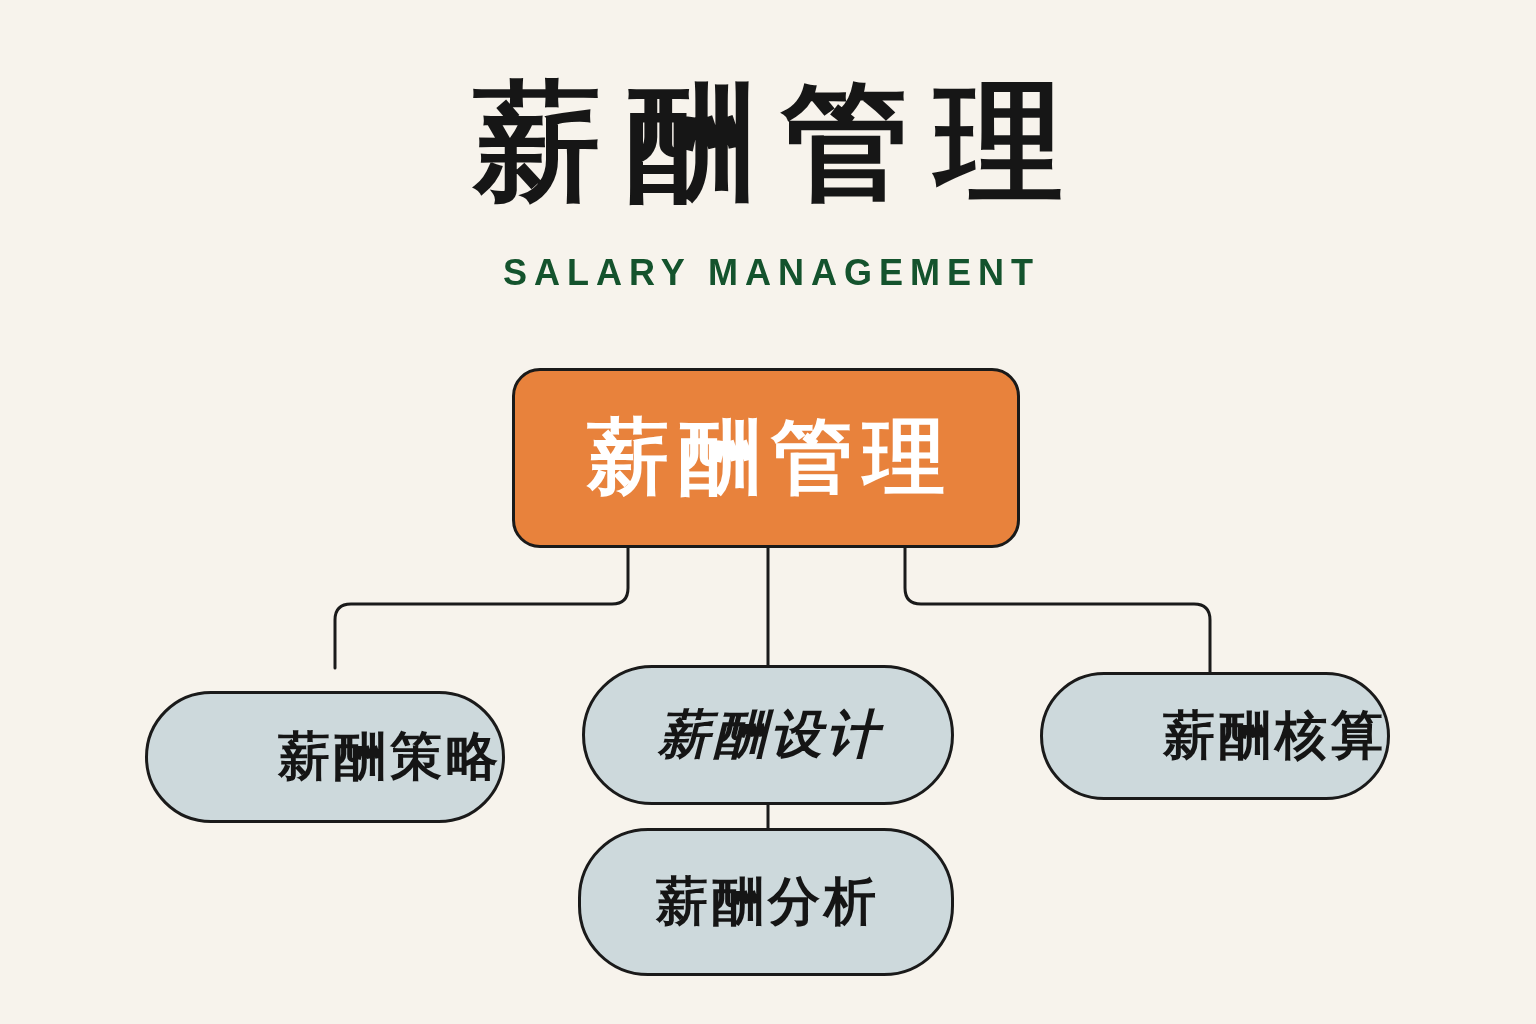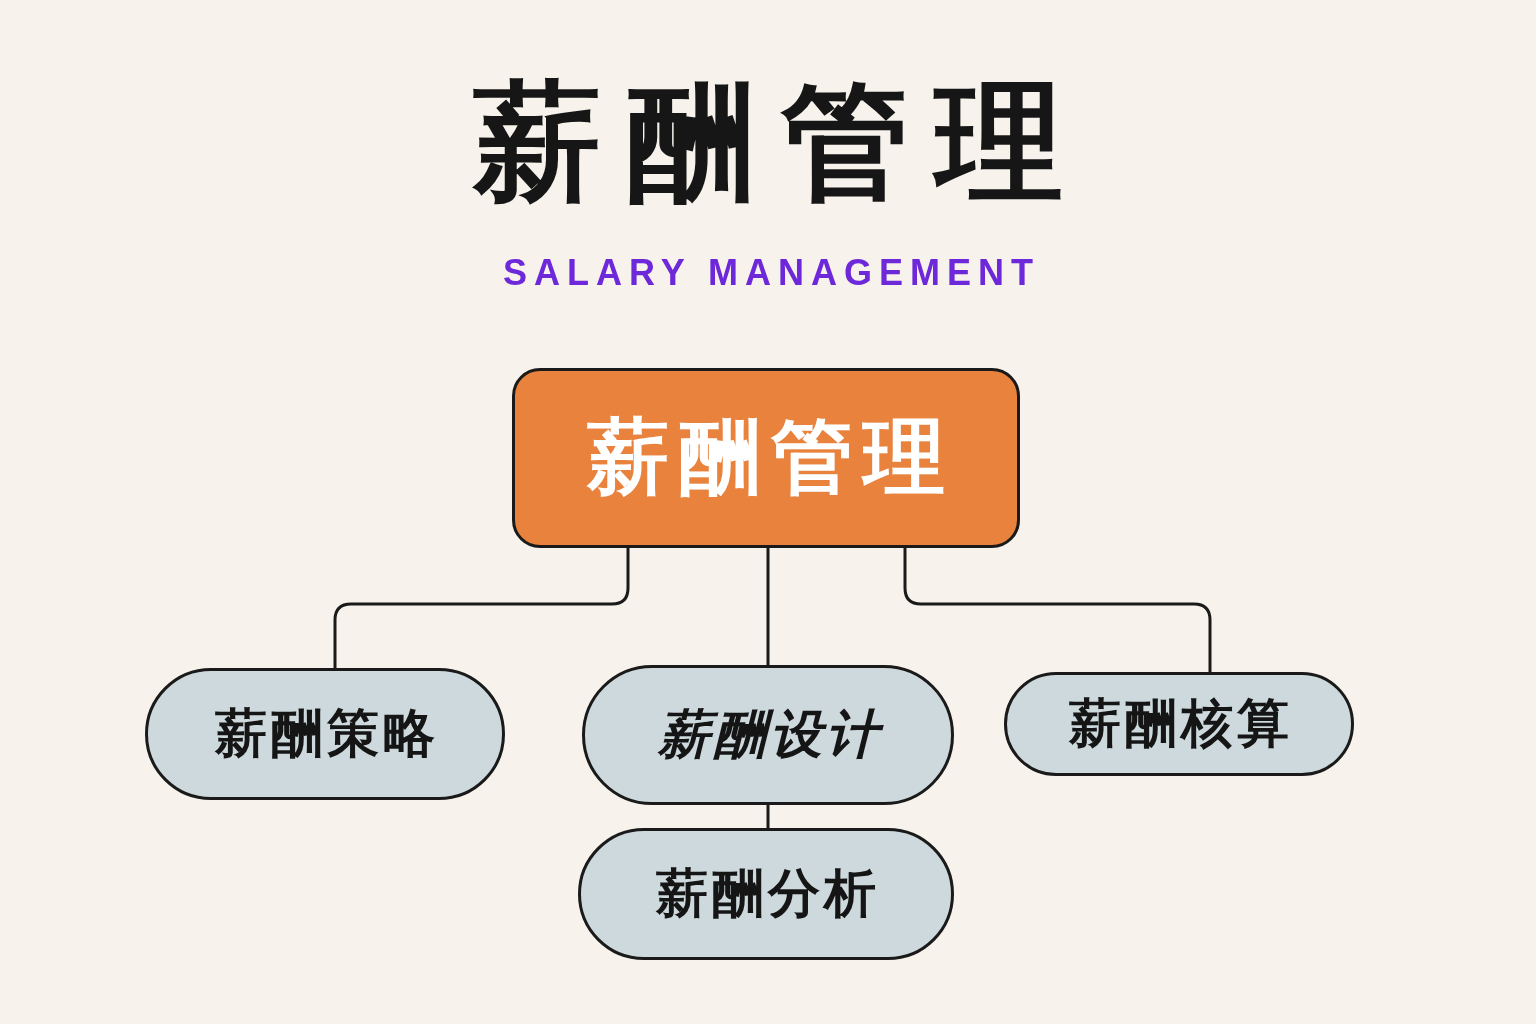--- a/index.html
+++ b/index.html
@@ -32,21 +32,21 @@
     text-indent: 26px; 
   }
   .subtitle {
     position: absolute;
     top: 252px;
     left: 0;
     width: 100%;
     text-align: center;
     font-size: 36px;
     font-weight: 700;
-    color: #6d28d9;
+    color: #14532d;
     letter-spacing: 7px;
     text-indent: 7px;
   }
 
   
   .connectors {
     position: absolute;
     top: 0;
     left: 0;
     width: 1536px;
@@ -86,42 +86,44 @@
     background: #cdd9dc;
     border-radius: 70px;
     color: #151515;
     font-size: 52px;
     font-weight: 700;
     letter-spacing: 4px;
     text-indent: 4px;
   }
   .node-strategy {
     left: 145px;
-    top: 668px;
+    top: 691px;
     width: 360px;
     height: 132px;
+    justify-content: flex-end;
   }
   .node-design {
     left: 582px;
     top: 665px;
     width: 372px;
     height: 140px;
     font-style: italic;
   }
   .node-accounting {
-    left: 1004px;
+    left: 1040px;
     top: 672px;
     width: 350px;
-    height: 104px;
+    height: 128px;
+    justify-content: flex-end;
   }
   .node-analysis {
     left: 578px;
     top: 828px;
     width: 376px;
-    height: 132px;
+    height: 148px;
   }
 </style>
 </head>
 <body>
 
 <div class="canvas">
 
   <div class="title">薪酬管理</div>
 
   <div class="subtitle">SALARY MANAGEMENT</div>

